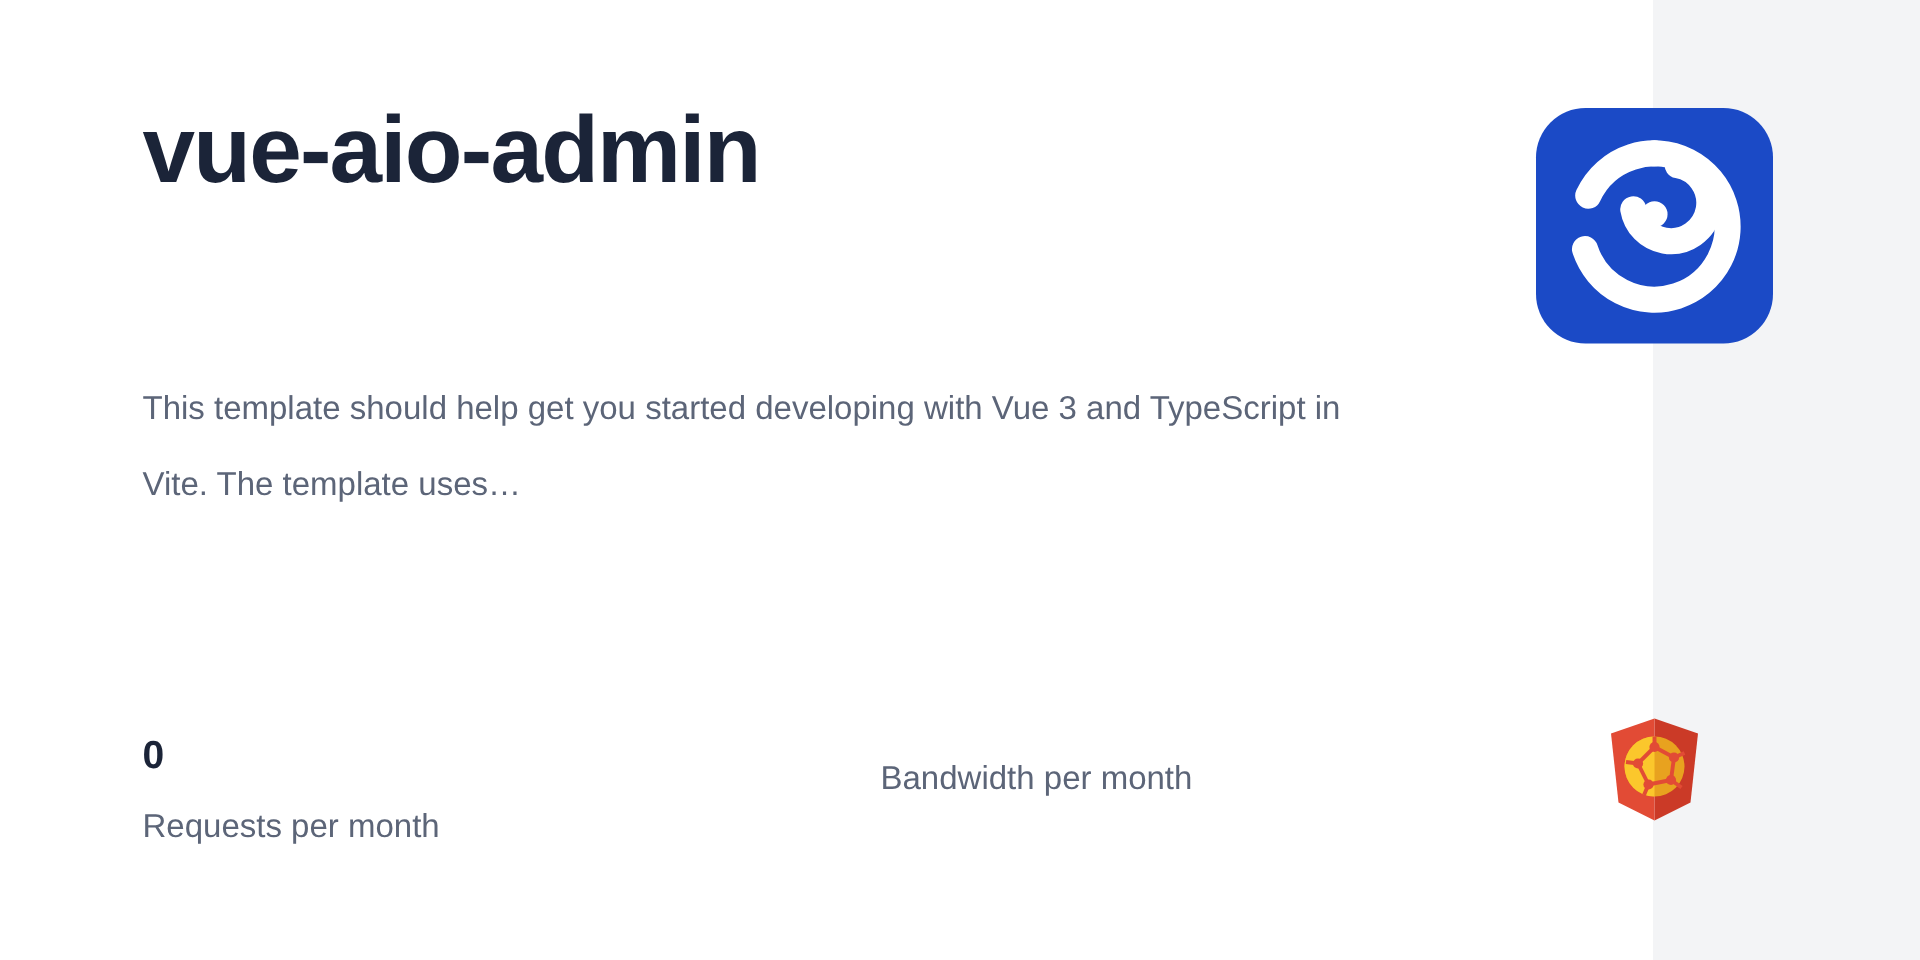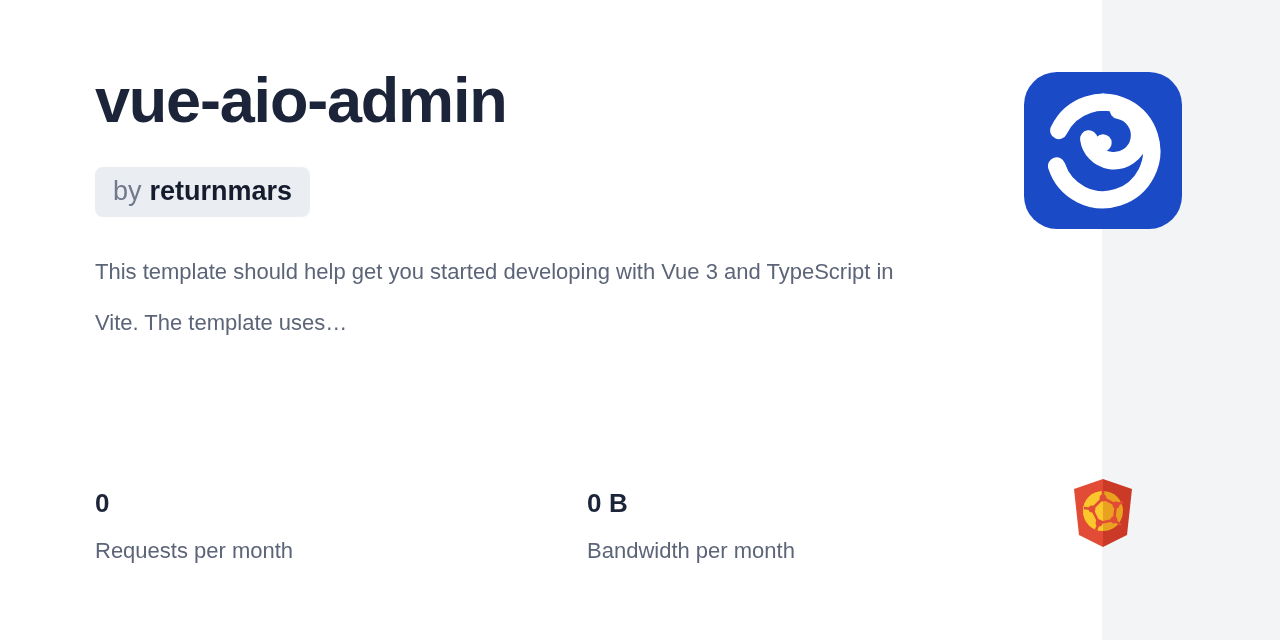--- a/index.html
+++ b/index.html
@@ -166,39 +166,34 @@
 <div class="card">
 
   <div class="right-panel"></div>
 
   <div class="content">
 
     <h1 class="title">vue-aio-admin</h1>
 
     <div class="badge-row">
 
-      <div class="badge author">
-        <span class="k">by</span>
-        <span class="v">returnmars</span>
-      </div>
 
 
     </div>
 
     <p class="description">This template should help get you started developing with Vue 3 and TypeScript in Vite. The template uses…</p>
 
     <div class="stats">
 
       <div class="stat">
         <div class="stat-value">0</div>
         <div class="stat-label">Requests per month</div>
       </div>
 
       <div class="stat">
-        <div class="stat-value">0 B</div>
         <div class="stat-label">Bandwidth per month</div>
       </div>
 
     </div>
 
   </div>
 
   <div class="logo">
     <svg width="116" height="116" viewBox="0 0 100 100" aria-hidden="true">
 

